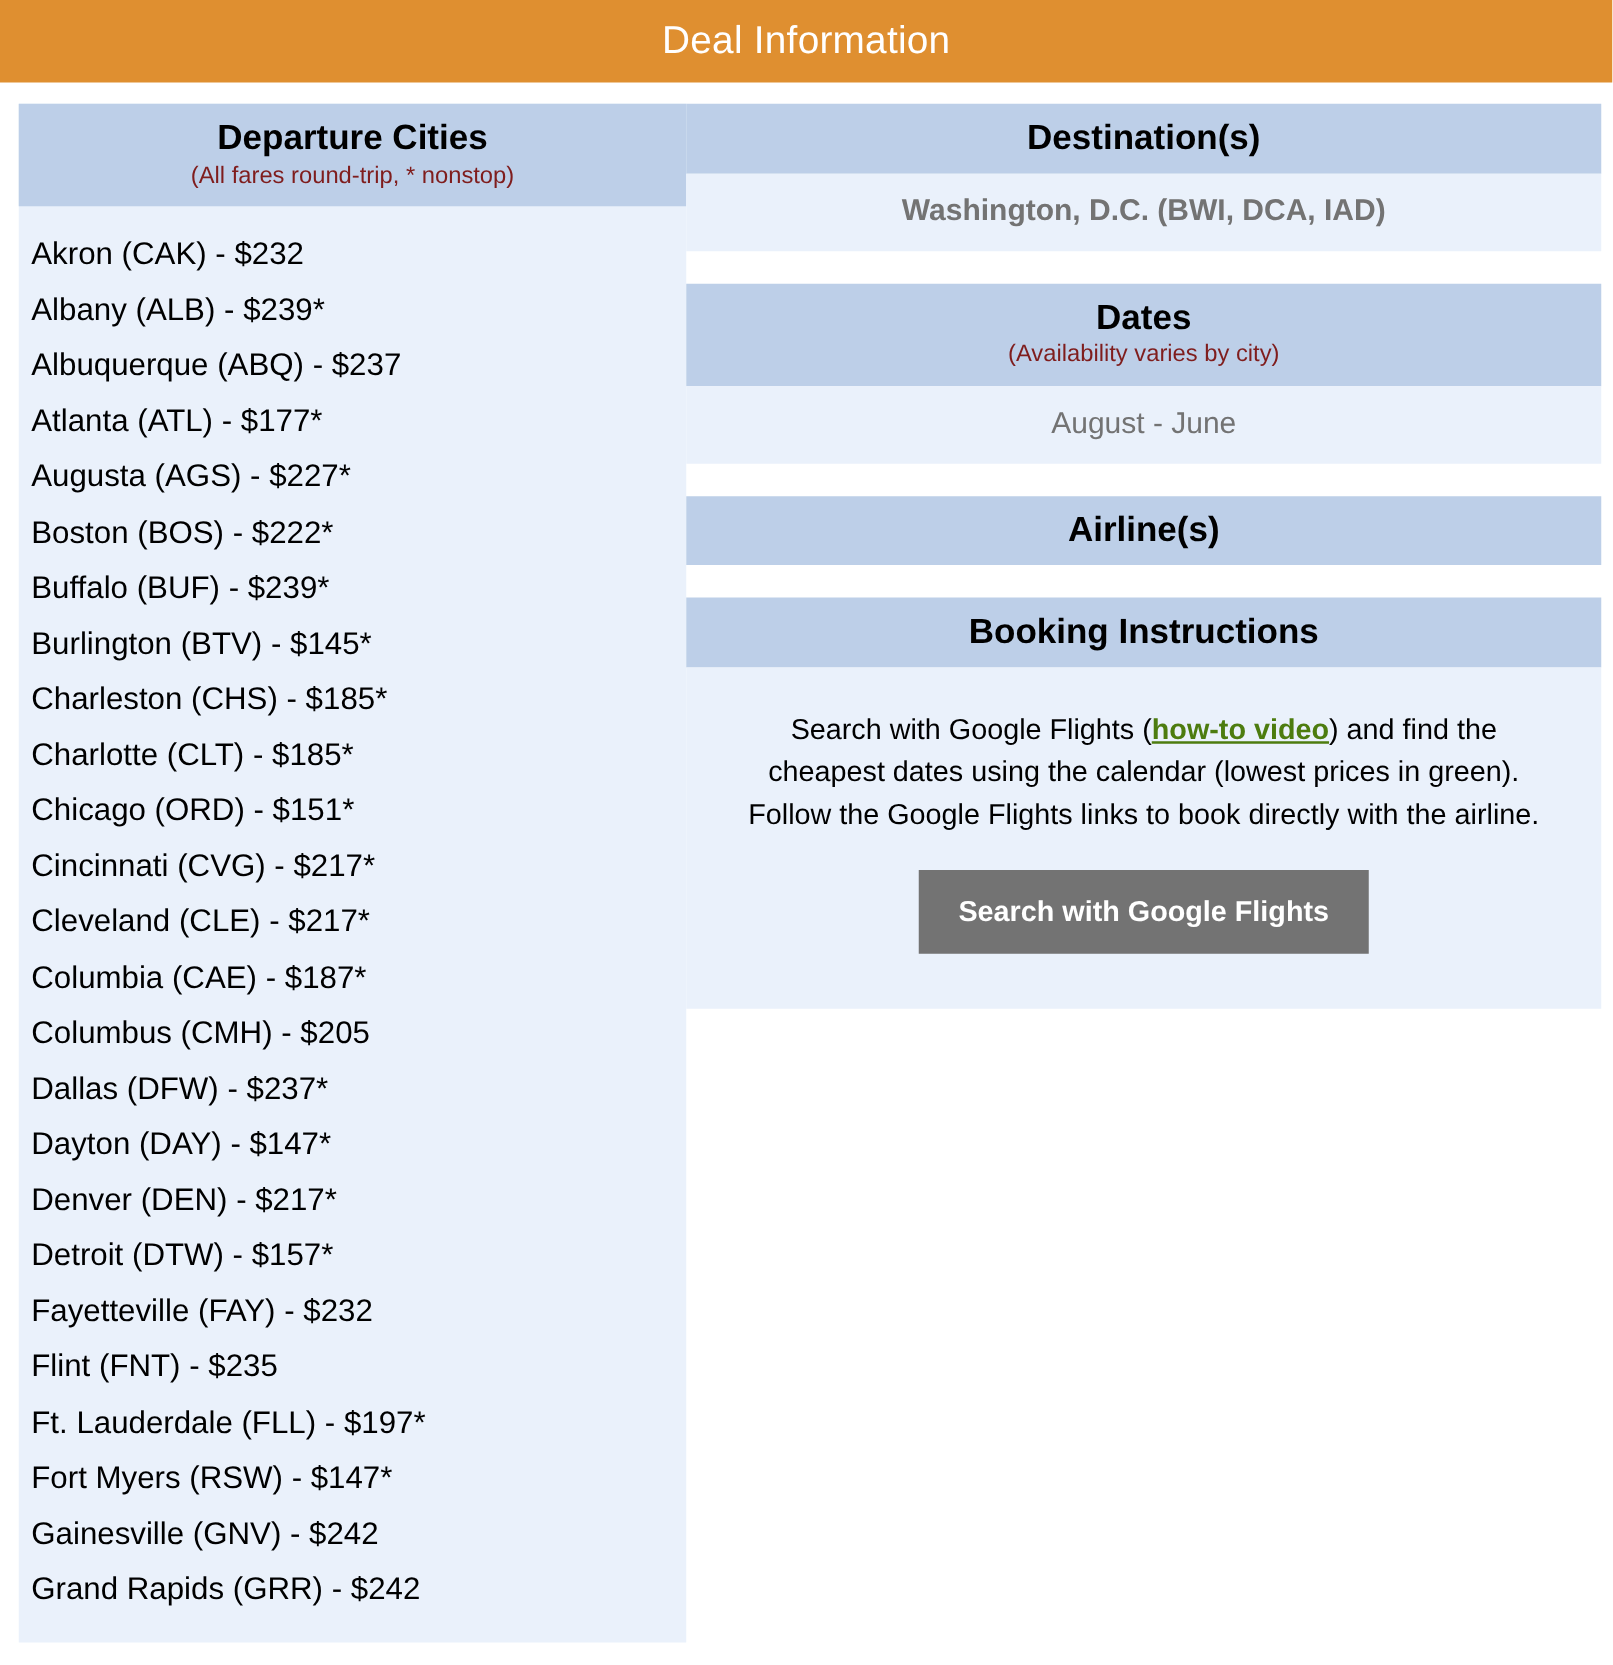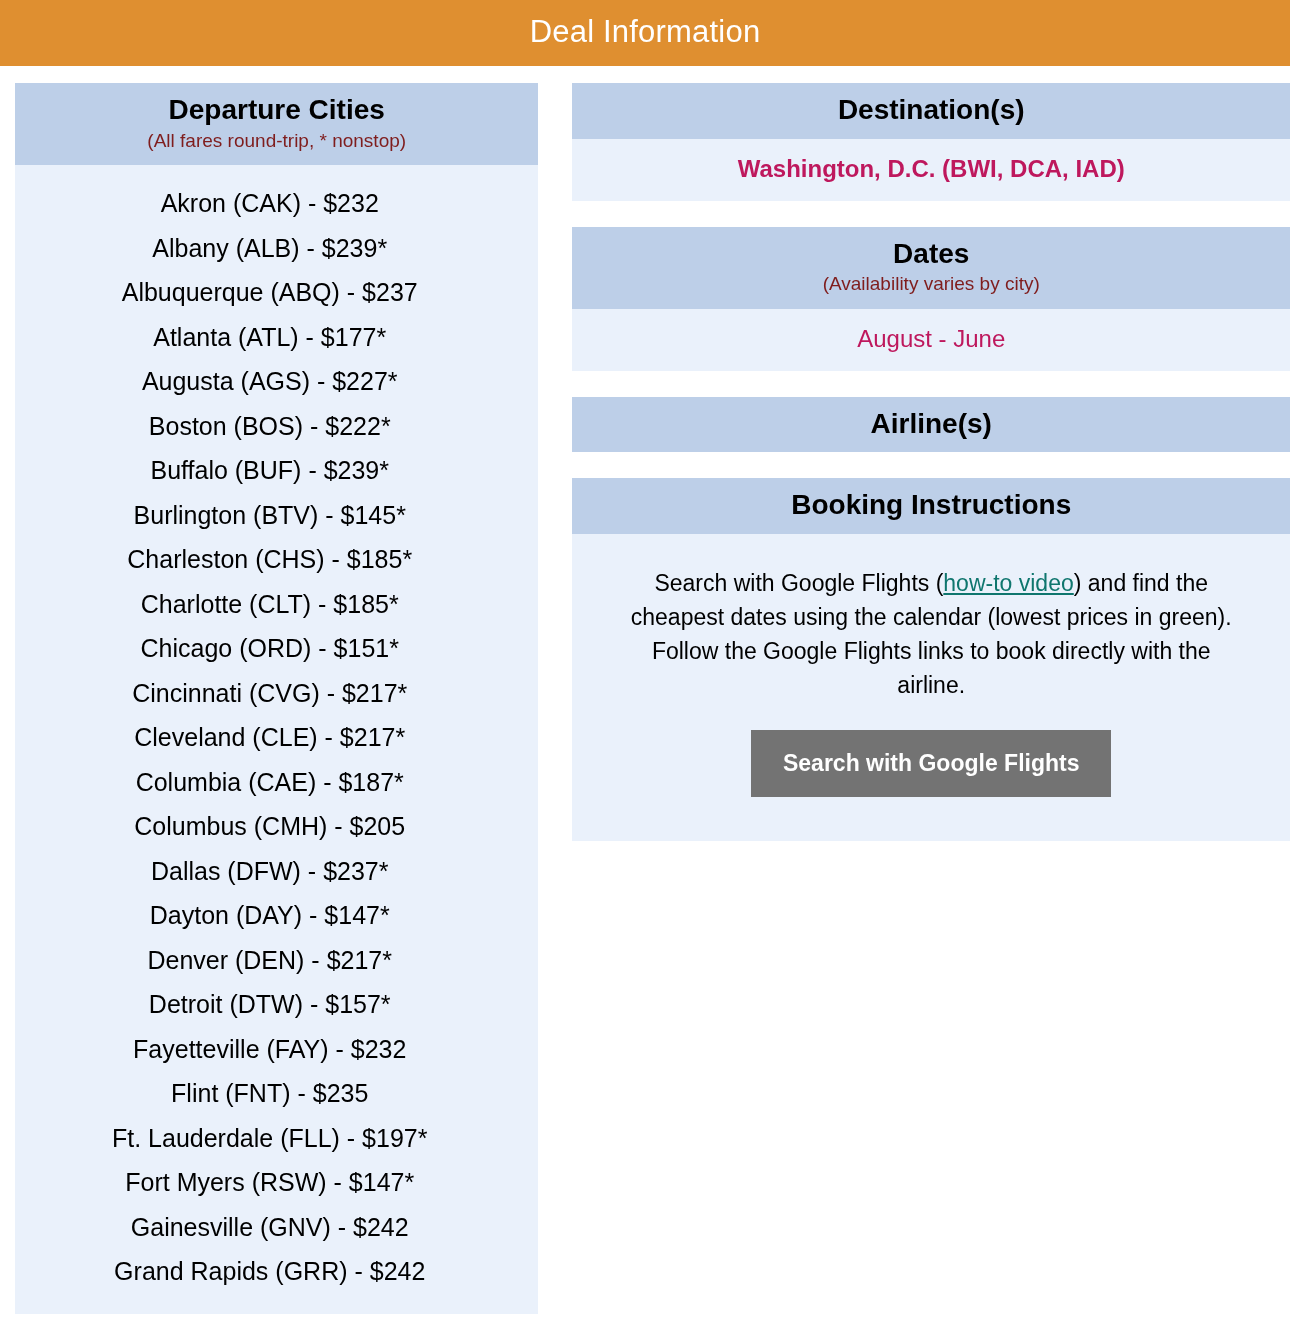--- a/index.html
+++ b/index.html
@@ -33,21 +33,20 @@
     padding: 0;
     margin-top: 17px;
   }
   .left-col {
     width: 534px;
     margin-left: 15px;
     background: #eaf1fb;
   }
   .right-col {
     width: 732px;
-    margin-left: 34px;
   }
   
   .panel-head {
     background: #bdcfe8;
     text-align: center;
     padding: 10px 8px 12px 8px;
   }
   .panel-head .title {
     font-size: 28px;
     font-weight: bold;
@@ -61,48 +60,49 @@
     line-height: 1.3;
   }
   .panel-body {
     background: #eaf1fb;
     text-align: center;
     padding: 16px 10px 18px 10px;
   }
   .panel-body .value {
     font-size: 24px;
     font-weight: bold;
-    color: #be185d;
+    color: #737373;
   }
   .panel-body .value.normal {
     font-weight: normal;
   }
   .panel-gap { height: 26px; }
   
   .cities {
     padding: 16px 24px 20px 10px;
-    text-align: center;
+    text-align: left;
   }
   .city-row {
     font-size: 25px;
     color: #000000;
     line-height: 1.78;
     white-space: nowrap;
   }
   
   .booking-text {
     font-size: 23px;
     color: #000000;
     line-height: 1.48;
     padding: 16px 34px 6px 34px;
     text-align: center;
   }
   .booking-text a {
-    color: #0f766e;
+    color: #4d7c0f;
     text-decoration: underline;
+    font-weight: bold;
   }
   .cta-wrap {
     text-align: center;
     padding: 22px 0 26px 0;
   }
   .cta {
     display: inline-block;
     background: #737373;
     color: #ffffff;
     font-size: 23px;

